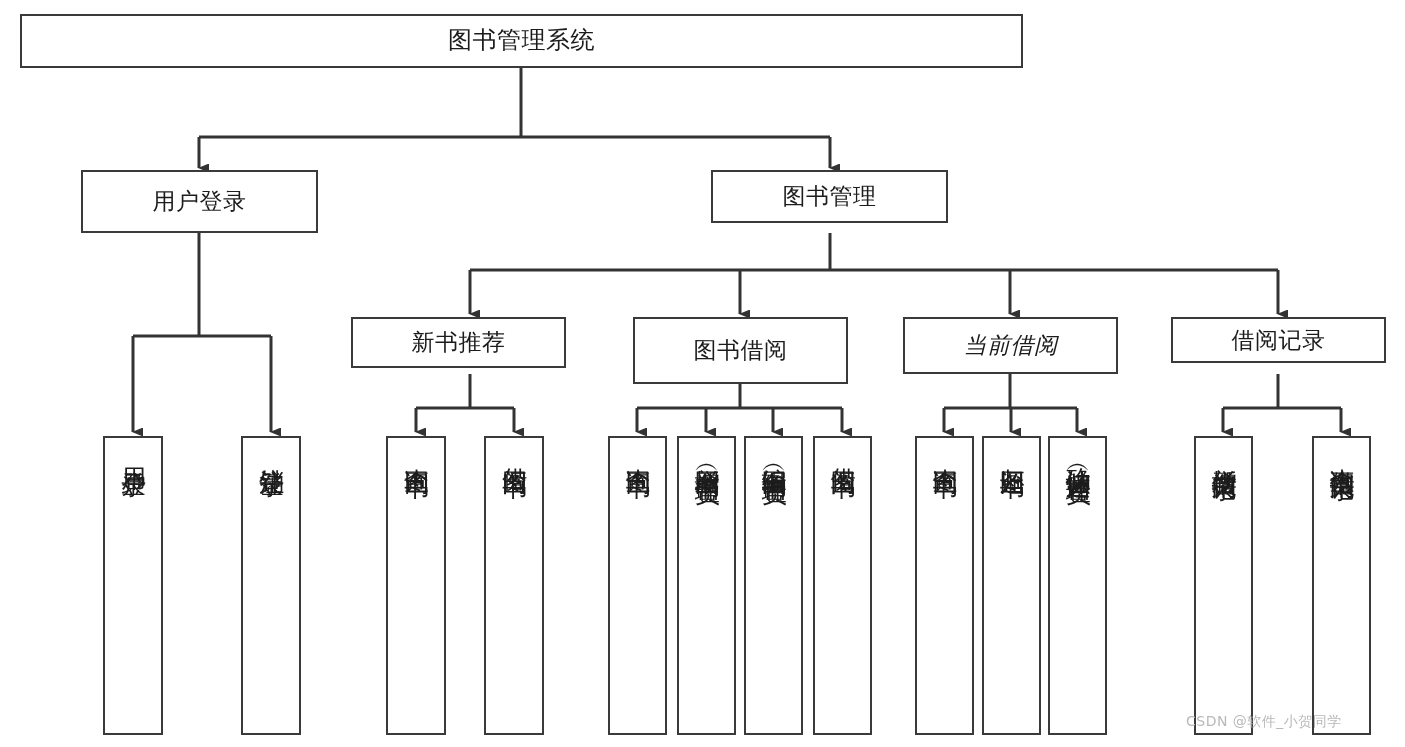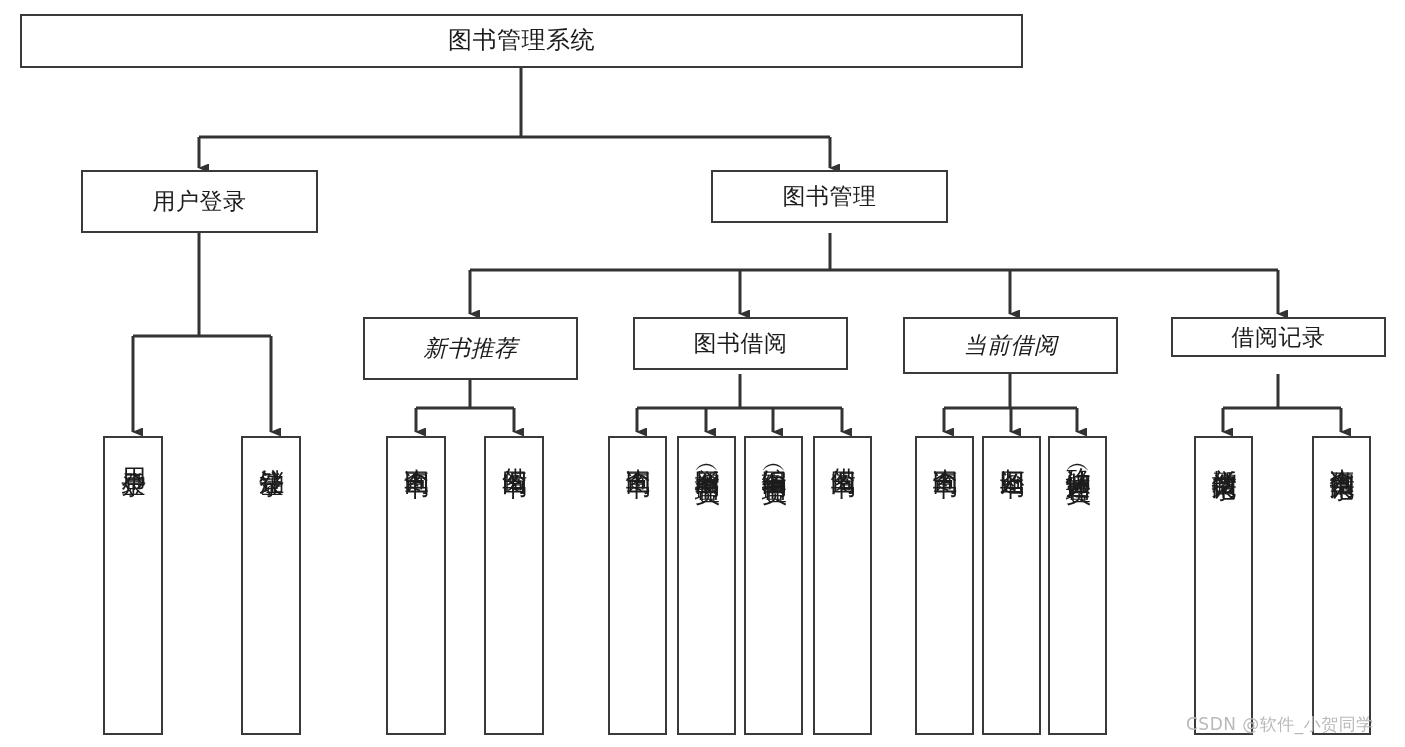--- a/index.html
+++ b/index.html
@@ -55,21 +55,21 @@
     text-orientation:upright;
     font-size:25px;
     line-height:1.06;
     letter-spacing:2px;
     white-space:nowrap;
   }
   .watermark{
     position:absolute;
     left:1186px;
     top:713px;
-    font-size:17px;
+    font-size:14px;
     color:#b9b9b9;
     white-space:nowrap;
     z-index:5;
     letter-spacing:0.5px;
   }
 </style>
 </head>
 <body>
 
 <div id="diagram">
@@ -130,30 +130,30 @@
     <span class="label">图书管理系统</span>
   </div>
 
   <div class="node horiz" style="left:81px;top:170px;width:237px;height:63px;">
     <span class="label">用户登录</span>
   </div>
   <div class="node horiz" style="left:711px;top:170px;width:237px;height:53px;">
     <span class="label">图书管理</span>
   </div>
 
-  <div class="node horiz" style="left:363px;top:317px;width:215px;height:63px;font-style:italic;">
+  <div class="node horiz" style="left:351px;top:317px;width:215px;height:51px;">
     <span class="label">新书推荐</span>
   </div>
-  <div class="node horiz" style="left:633px;top:317px;width:215px;height:53px;">
+  <div class="node horiz" style="left:633px;top:317px;width:215px;height:67px;">
     <span class="label">图书借阅</span>
   </div>
   <div class="node horiz" style="left:903px;top:317px;width:215px;height:57px;font-style:italic;">
     <span class="label">当前借阅</span>
   </div>
-  <div class="node horiz" style="left:1171px;top:317px;width:215px;height:40px;">
+  <div class="node horiz" style="left:1171px;top:317px;width:215px;height:46px;">
     <span class="label">借阅记录</span>
   </div>
 
   <div class="node vert" style="left:103px;top:436px;width:60px;height:299px;">
     <span class="label">用户登录</span>
   </div>
   <div class="node vert" style="left:241px;top:436px;width:60px;height:299px;">
     <span class="label">注销登录</span>
   </div>
 

